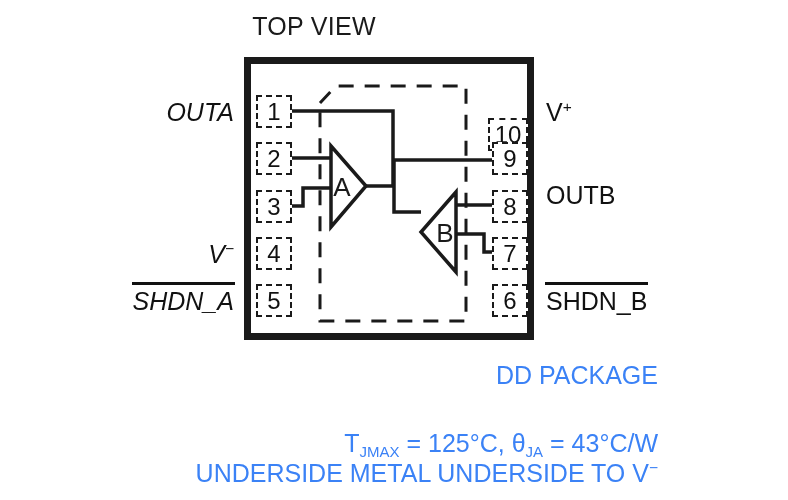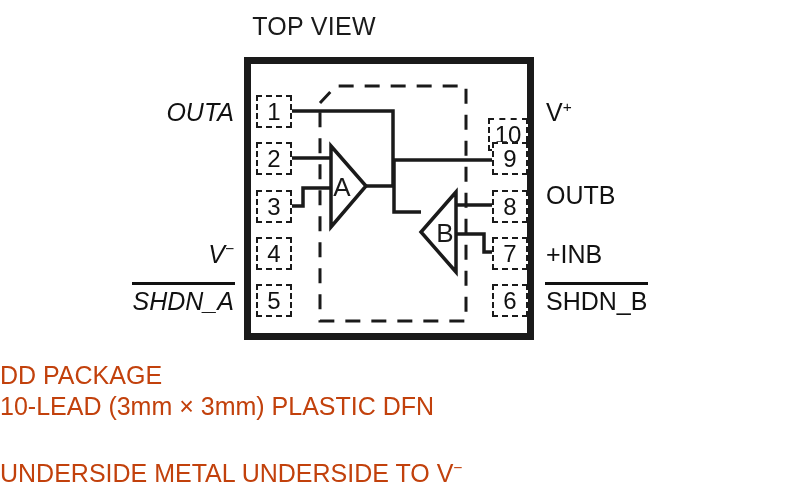--- a/index.html
+++ b/index.html
@@ -108,24 +108,24 @@
     width: 788px;
     height: 500px;
     pointer-events: none;
   }
 
   
   .caption {
     position: absolute;
     left: 0;
     width: 658px;
-    text-align: left;
+    text-align: right;
     font-size: 25px;
     line-height: 30px;
-    color: #c2410c;
+    color: #3b82f6;
     white-space: nowrap;
   }
   .cap1 { top: 360px; }
   .cap2 { top: 391px; }
   .cap3 { top: 428px; }
   .cap4 { top: 458px; }
 </style>
 </head>
 <body>
 
@@ -201,33 +201,32 @@
     <span>OUTB</span>
   </div>
 
   <div class="pin-box" style="left:492px; top:190px;">
     <span>8</span>
   </div>
 
   <div class="pin-box" style="left:492px; top:237px;">
     <span>7</span>
   </div>
-  <div class="pin-label right" style="left:546px; top:240px; width:230px;">
-    <span>+INB</span>
-  </div>
 
   <div class="pin-box" style="left:492px; top:284px;">
     <span>6</span>
   </div>
   <div class="pin-label right" style="left:546px; top:287px; width:230px;">
     <span class="ovl">SHDN_B</span>
   </div>
 
   <div class="caption cap1">DD PACKAGE</div>
 
-  <div class="caption cap2">10-LEAD (3mm × 3mm) PLASTIC DFN</div>
-
+
+  <div class="caption cap3">
+    <span>T</span><sub class="sb">JMAX</sub><span> = 125°C, θ</span><sub class="sb">JA</sub><span> = 43°C/W</span>
+  </div>
 
   <div class="caption cap4">
     <span>UNDERSIDE METAL UNDERSIDE TO V</span><sup class="sgn">−</sup>
   </div>
 
 </div>
 
 </body></html>

